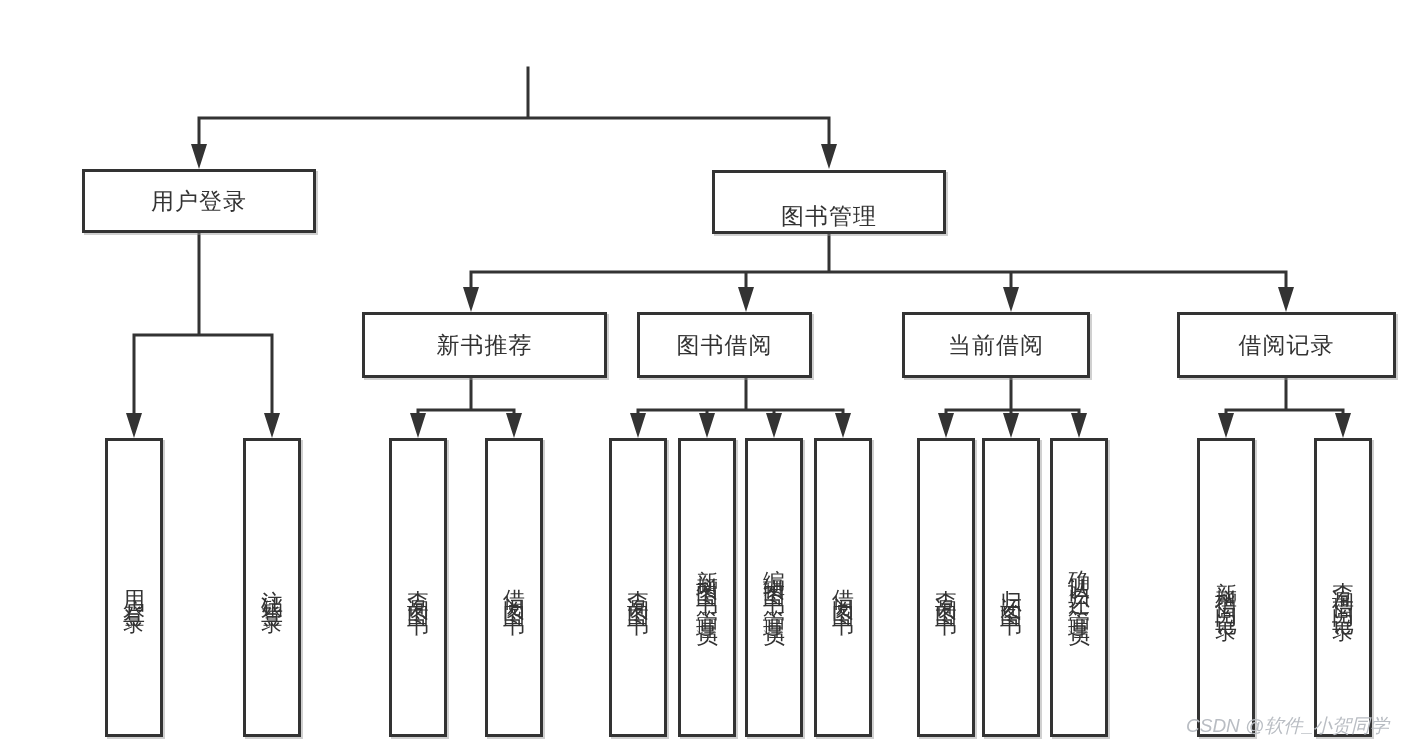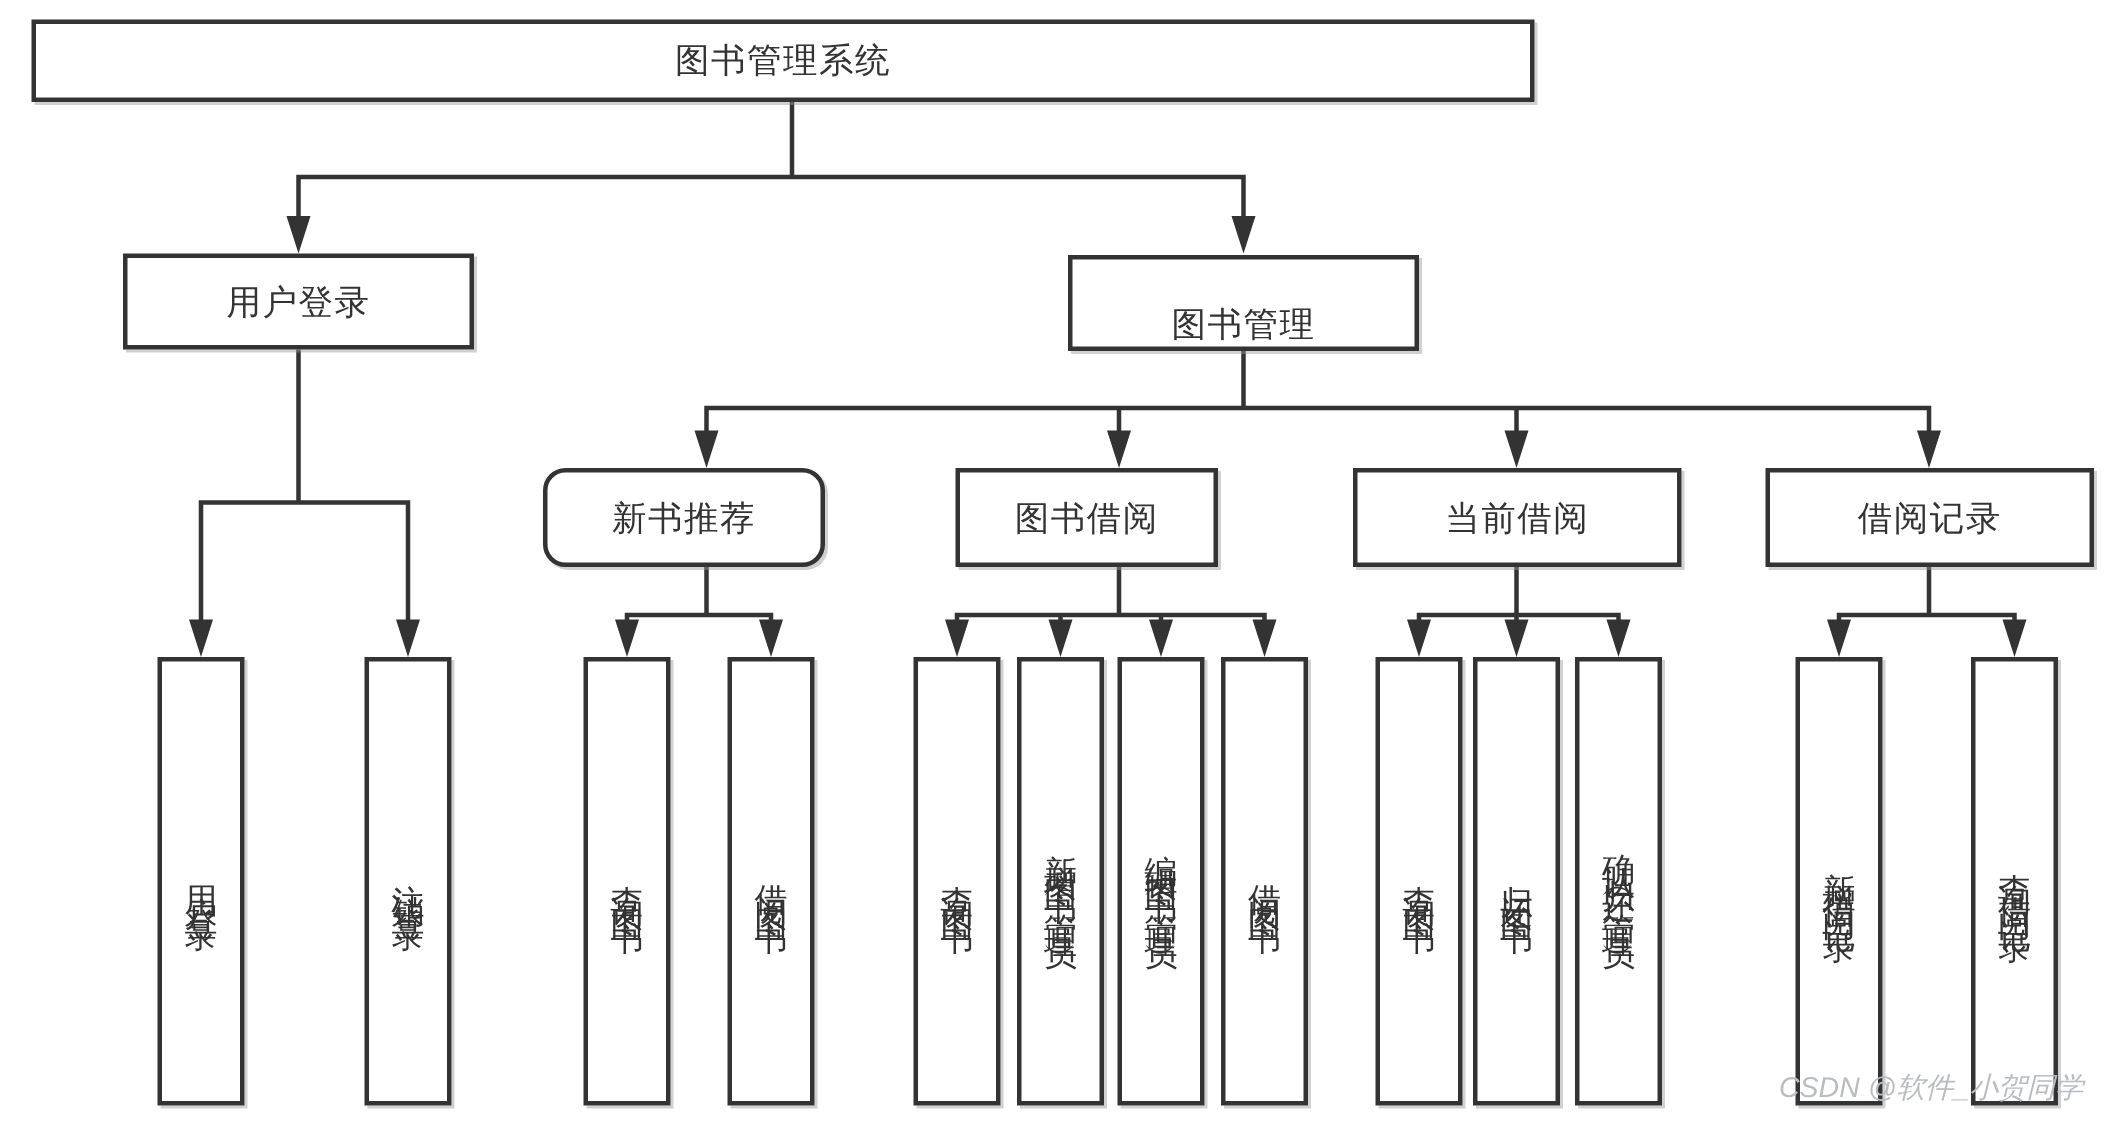--- a/index.html
+++ b/index.html
@@ -65,38 +65,35 @@
     <path class="stems" d="M471 378 V410 M418 410 H514 M418 410 V416 M514 410 V416
              M746 378 V410 M638 410 H843 M638 410 V416 M707 410 V416 M774 410 V416 M843 410 V416
              M1011 378 V410 M946 410 H1079 M946 410 V416 M1011 410 V416 M1079 410 V416
              M1286 378 V410 M1226 410 H1343 M1226 410 V416 M1343 410 V416"></path>
     <path class="heads" d="M410 413 H426 L418 438 Z M506 413 H522 L514 438 Z
              M630 413 H646 L638 438 Z M699 413 H715 L707 438 Z M766 413 H782 L774 438 Z M835 413 H851 L843 438 Z
              M938 413 H954 L946 438 Z M1003 413 H1019 L1011 438 Z M1071 413 H1087 L1079 438 Z
              M1218 413 H1234 L1226 438 Z M1335 413 H1351 L1343 438 Z"></path>
   </svg>
 
-  <div class="box root" style="left:21px;top:13px;width:1002px;height:55px;">
-    <span class="lbl">图书管理系统</span>
-  </div>
 
   <div class="box" style="left:82px;top:169px;width:234px;height:64px;">
     <span class="lbl">用户登录</span>
   </div>
   <div class="box" style="left:712px;top:170px;width:234px;height:64px;align-items:flex-end;">
     <span class="lbl">图书管理</span>
   </div>
 
-  <div class="box" style="left:362px;top:312px;width:188px;height:66px;border-radius:15px;">
+  <div class="box" style="left:362px;top:312px;width:245px;height:66px;">
     <span class="lbl">新书推荐</span>
   </div>
   <div class="box" style="left:637px;top:312px;width:175px;height:66px;text-align:center;">
     <span class="lbl">图书借阅</span>
   </div>
-  <div class="box" style="left:902px;top:312px;width:219px;height:66px;">
+  <div class="box" style="left:902px;top:312px;width:188px;height:66px;">
     <span class="lbl">当前借阅</span>
   </div>
   <div class="box" style="left:1177px;top:312px;width:219px;height:66px;">
     <span class="lbl">借阅记录</span>
   </div>
 
   <div class="box leaf" style="left:105px;top:438px;width:58px;height:299px;">
     <span class="lbl">用户登录</span>
   </div>
   <div class="box leaf" style="left:243px;top:438px;width:58px;height:299px;">

